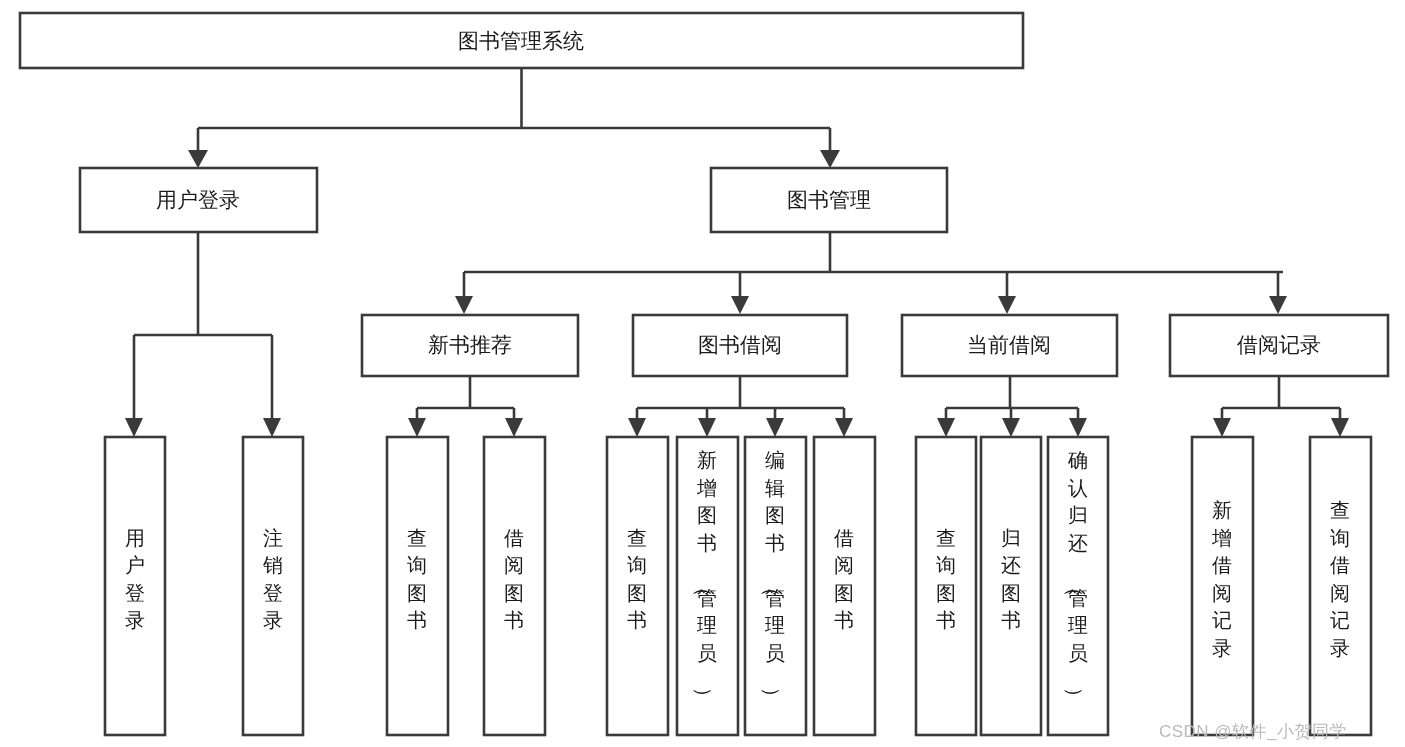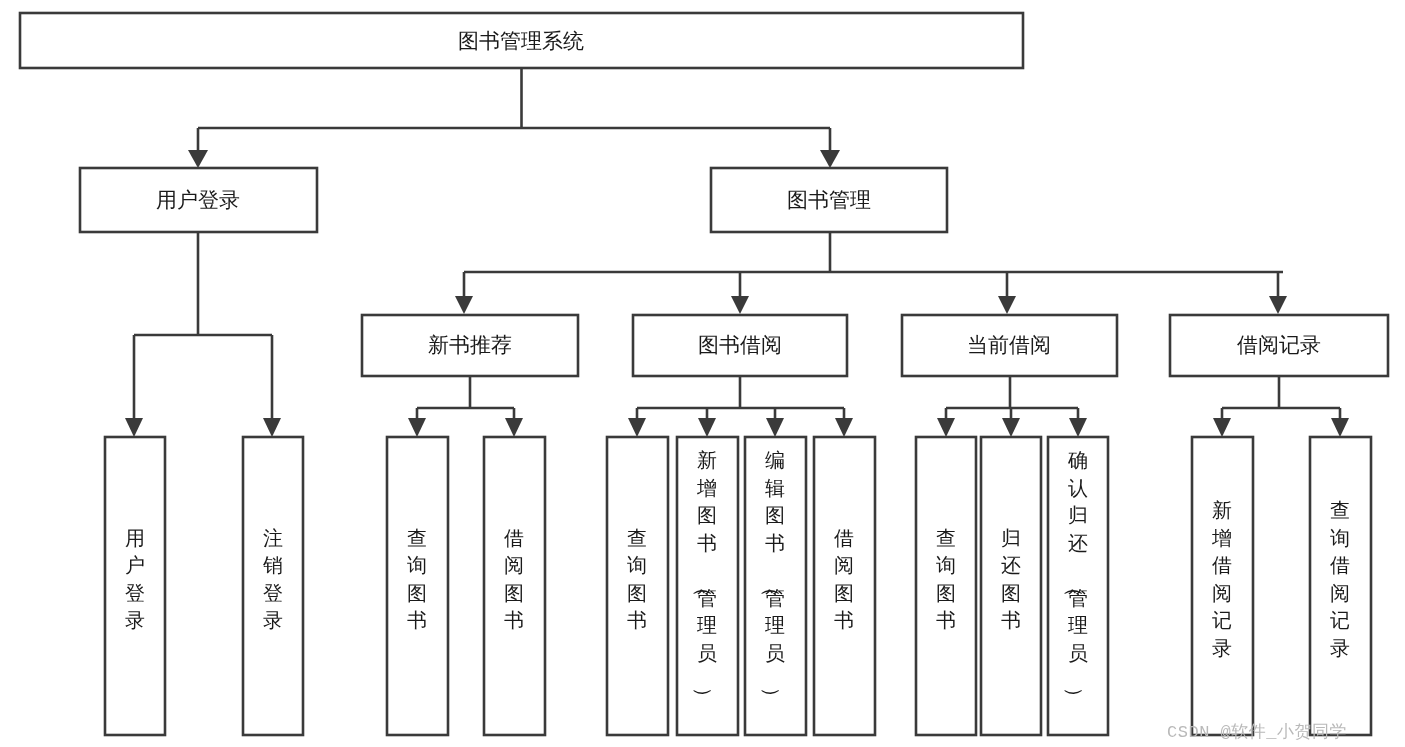--- a/index.html
+++ b/index.html
@@ -52,21 +52,21 @@
   .node-label-v {
     font-family: "DejaVu Sans", "Liberation Sans", sans-serif;
     fill: #1a1a1a;
     font-size: 20px;
     text-anchor: middle;
   }
   .watermark {
     position: absolute;
     right: 6px;
     bottom: 4px;
-    font-family: Liberation Mono, monospace;
+    font-family: Liberation Sans, sans-serif;
     font-size: 17px;
     color: #b9b9b9;
     white-space: nowrap;
     letter-spacing: 0.5px;
   }
 </style>
 </head>
 <body>
 
 <div id="diagram-root">

